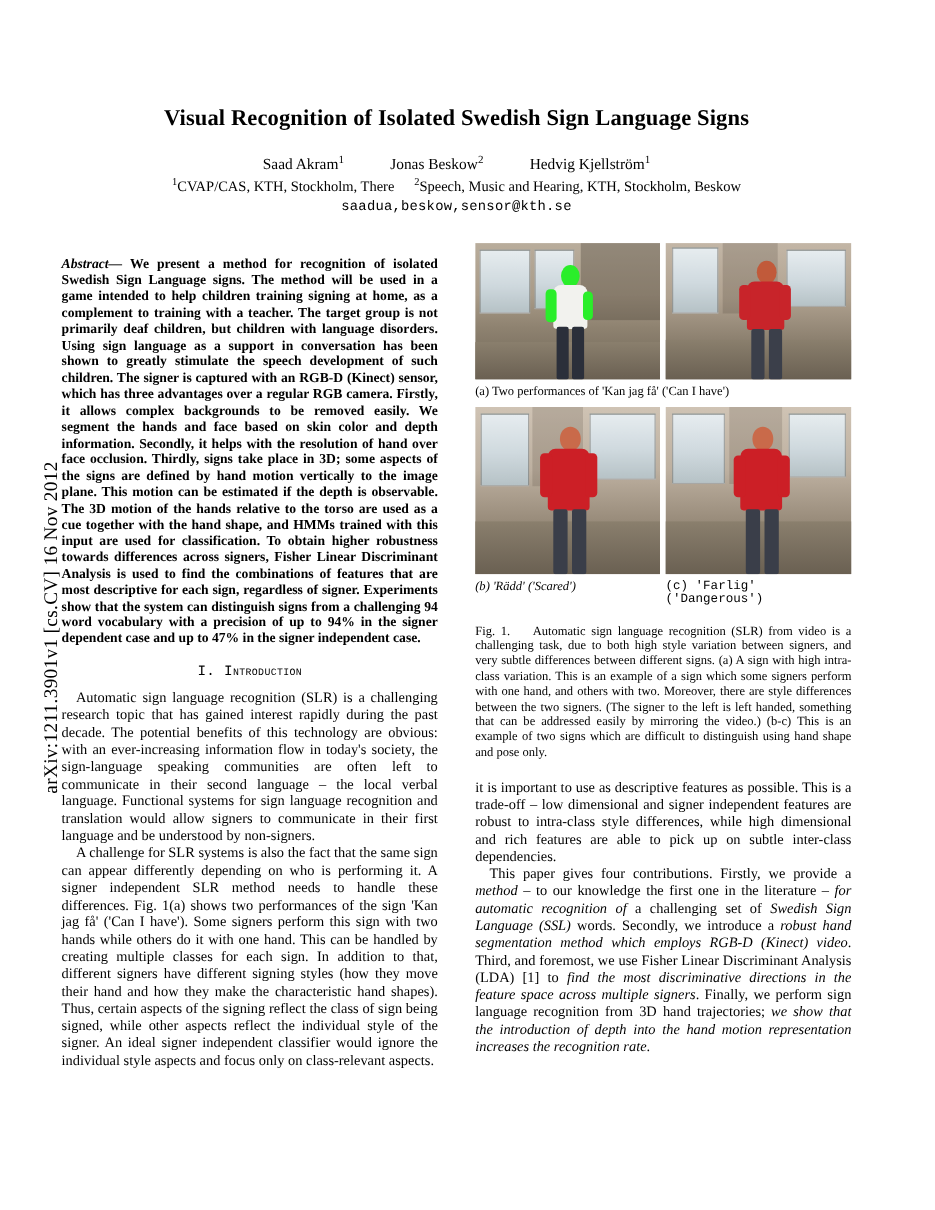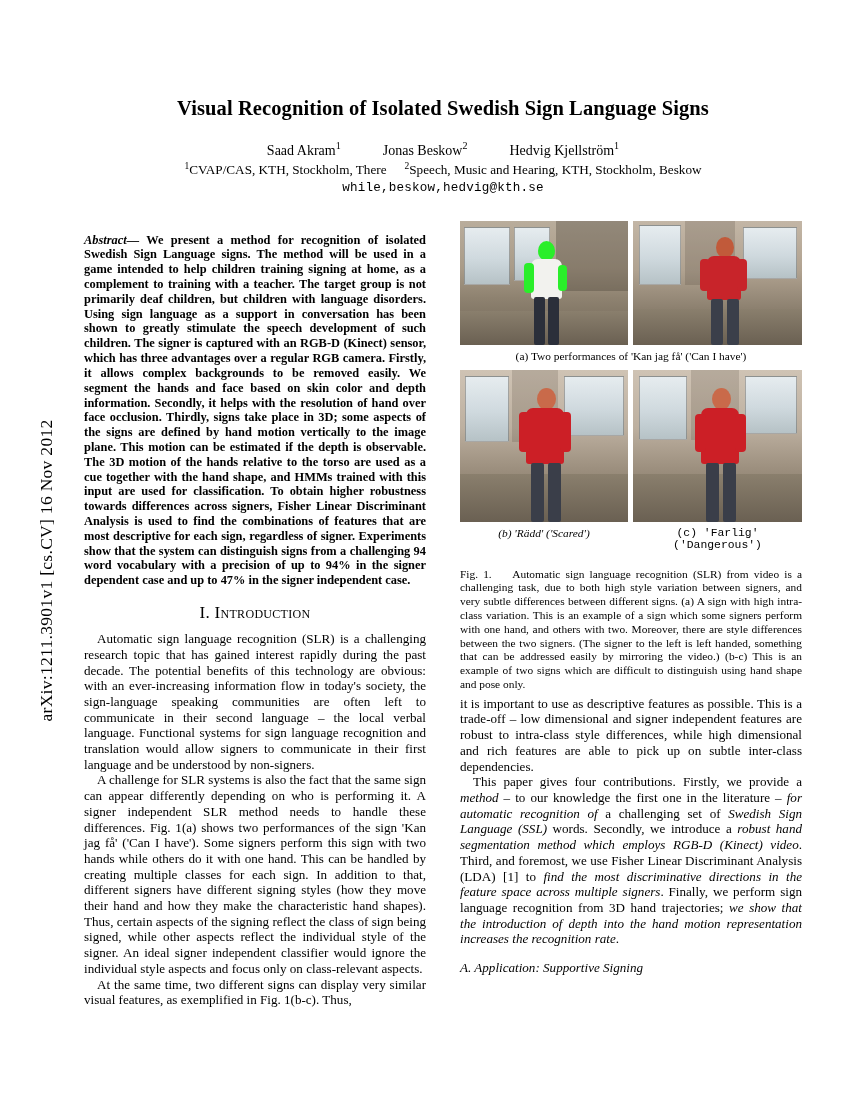--- a/index.html
+++ b/index.html
@@ -31,21 +31,21 @@
     transform: rotate(-90deg);
     transform-origin: center center;
     font-family: "Liberation Serif", serif;
     font-size: 17.5px;
     letter-spacing: 0.3px;
     color: #000;
     white-space: nowrap;
   }
   .content {
     position: absolute;
-    left: 84px;
+    left: 56px;
     top: 96px;
     width: 718px;
   }
   .title {
     font-size: 20.5px;
     font-weight: bold;
     text-align: center;
     letter-spacing: 0.1px;
     margin: 0 0 22px 0;
     line-height: 1.2;
@@ -94,41 +94,41 @@
   .abstract {
     font-weight: bold;
     font-size: 12.4px;
     line-height: 1.195;
     text-align: justify;
     margin-top: 12px;
   }
   .abstract .lead { font-style: italic; }
   .sec-head {
     text-align: center;
-    font-size: 17px;
+    font-size: 13px;
     font-variant: small-caps;
     margin: 15px 0 8px 0;
     letter-spacing: 0.3px;
+    font-family: Liberation Mono, monospace;
   }
   .subsec-head {
     font-size: 13.1px;
     font-style: italic;
     margin: 13px 0 6px 0;
   }
   .indent { text-indent: 13px; }
 
   
   .figure { width: 342px; }
   .fig-row {
     display: flex;
     gap: 5px;
   }
   .fig-cell { position: relative; overflow: hidden; }
   .fig-caption-sub {
-    text-align: center;
     font-size: 11.4px;
     margin-top: 5px;
     margin-bottom: 8px;
   }
   .fig-caption {
     font-size: 11.4px;
     line-height: 1.21;
     text-align: justify;
     margin-top: 9px;
   }
@@ -171,35 +171,34 @@
     <div class="title">Visual Recognition of Isolated Swedish Sign Language Signs</div>
 
     <div class="authors">
       <span><span>Saad Akram</span><sup>1</sup></span><span class="gap"></span><span><span>Jonas Beskow</span><sup>2</sup></span><span class="gap"></span><span><span>Hedvig Kjellström</span><sup>1</sup></span>
     </div>
 
     <div class="affil">
       <sup>1</sup><span>CVAP/CAS, KTH, Stockholm, There</span><span class="gap"></span><sup>2</sup><span>Speech, Music and Hearing, KTH, Stockholm, Beskow</span>
     </div>
 
-    <div class="email">while,beskow,hedvig@kth.se</div>
+    <div class="email">saadua,beskow,sensor@kth.se</div>
 
     <div class="cols">
 
       <div class="col-left">
 
         <div class="abstract">
           <span class="lead">Abstract—</span><span> We present a method for recognition of isolated Swedish Sign Language signs. The method will be used in a game intended to help children training signing at home, as a complement to training with a teacher. The target group is not primarily deaf children, but children with language disorders. Using sign language as a support in conversation has been shown to greatly stimulate the speech development of such children. The signer is captured with an RGB-D (Kinect) sensor, which has three advantages over a regular RGB camera. Firstly, it allows complex backgrounds to be removed easily. We segment the hands and face based on skin color and depth information. Secondly, it helps with the resolution of hand over face occlusion. Thirdly, signs take place in 3D; some aspects of the signs are defined by hand motion vertically to the image plane. This motion can be estimated if the depth is observable. The 3D motion of the hands relative to the torso are used as a cue together with the hand shape, and HMMs trained with this input are used for classification. To obtain higher robustness towards differences across signers, Fisher Linear Discriminant Analysis is used to find the combinations of features that are most descriptive for each sign, regardless of signer. Experiments show that the system can distinguish signs from a challenging 94 word vocabulary with a precision of up to 94% in the signer dependent case and up to 47% in the signer independent case.</span>
         </div>
 
         <div class="sec-head">I.  Introduction</div>
 
         <p class="indent">Automatic sign language recognition (SLR) is a challenging research topic that has gained interest rapidly during the past decade. The potential benefits of this technology are obvious: with an ever-increasing information flow in today's society, the sign-language speaking communities are often left to communicate in their second language – the local verbal language. Functional systems for sign language recognition and translation would allow signers to communicate in their first language and be understood by non-signers.</p>
         <p class="indent">A challenge for SLR systems is also the fact that the same sign can appear differently depending on who is performing it. A signer independent SLR method needs to handle these differences. Fig. 1(a) shows two performances of the sign 'Kan jag få' ('Can I have'). Some signers perform this sign with two hands while others do it with one hand. This can be handled by creating multiple classes for each sign. In addition to that, different signers have different signing styles (how they move their hand and how they make the characteristic hand shapes). Thus, certain aspects of the signing reflect the class of sign being signed, while other aspects reflect the individual style of the signer. An ideal signer independent classifier would ignore the individual style aspects and focus only on class-relevant aspects.</p>
-        <p class="indent">At the same time, two different signs can display very similar visual features, as exemplified in Fig. 1(b-c). Thus,</p>
 
       </div>
 
       <div class="col-right">
 
         <div class="figure">
 
           <div class="fig-row">
             <div class="fig-cell" style="width:168px;height:124px;">
               <div class="photo ph-a">
@@ -273,24 +272,23 @@
           <div style="display:flex;">
             <div class="fig-caption-sub" style="width:168px;margin-right:5px;font-style:italic;">(b) 'Rädd' ('Scared')</div>
             <div class="fig-caption-sub" style="width:169px;font-family:Liberation Mono, monospace;">(c) 'Farlig' ('Dangerous')</div>
           </div>
 
           <div class="fig-caption">
             <span class="fno">Fig. 1.</span>&nbsp;&nbsp;&nbsp;&nbsp;<span>Automatic sign language recognition (SLR) from video is a challenging task, due to both high style variation between signers, and very subtle differences between different signs. (a) A sign with high intra-class variation. This is an example of a sign which some signers perform with one hand, and others with two. Moreover, there are style differences between the two signers. (The signer to the left is left handed, something that can be addressed easily by mirroring the video.) (b-c) This is an example of two signs which are difficult to distinguish using hand shape and pose only.</span>
           </div>
         </div>
 
-        <p style="margin-top:4px;">it is important to use as descriptive features as possible. This is a trade-off – low dimensional and signer independent features are robust to intra-class style differences, while high dimensional and rich features are able to pick up on subtle inter-class dependencies.</p>
+        <p style="margin-top:16px;">it is important to use as descriptive features as possible. This is a trade-off – low dimensional and signer independent features are robust to intra-class style differences, while high dimensional and rich features are able to pick up on subtle inter-class dependencies.</p>
 
         <p class="indent" style="margin-top:0;"><span>This paper gives four contributions. Firstly, we provide a </span><i>method</i><span> – to our knowledge the first one in the literature – </span><i>for automatic recognition of</i><span> a challenging set of </span><i>Swedish Sign Language (SSL)</i><span> words. Secondly, we introduce a </span><i>robust hand segmentation method which employs RGB-D (Kinect) video</i><span>. Third, and foremost, we use Fisher Linear Discriminant Analysis (LDA) [1] to </span><i>find the most discriminative directions in the feature space across multiple signers</i><span>. Finally, we perform sign language recognition from 3D hand trajectories; </span><i>we show that the introduction of depth into the hand motion representation increases the recognition rate</i><span>.</span></p>
 
-        <div class="subsec-head">A.  Application: Supportive Signing</div>
 
 
       </div>
 
     </div>
   </div>
 </div>
 
 </body></html>

